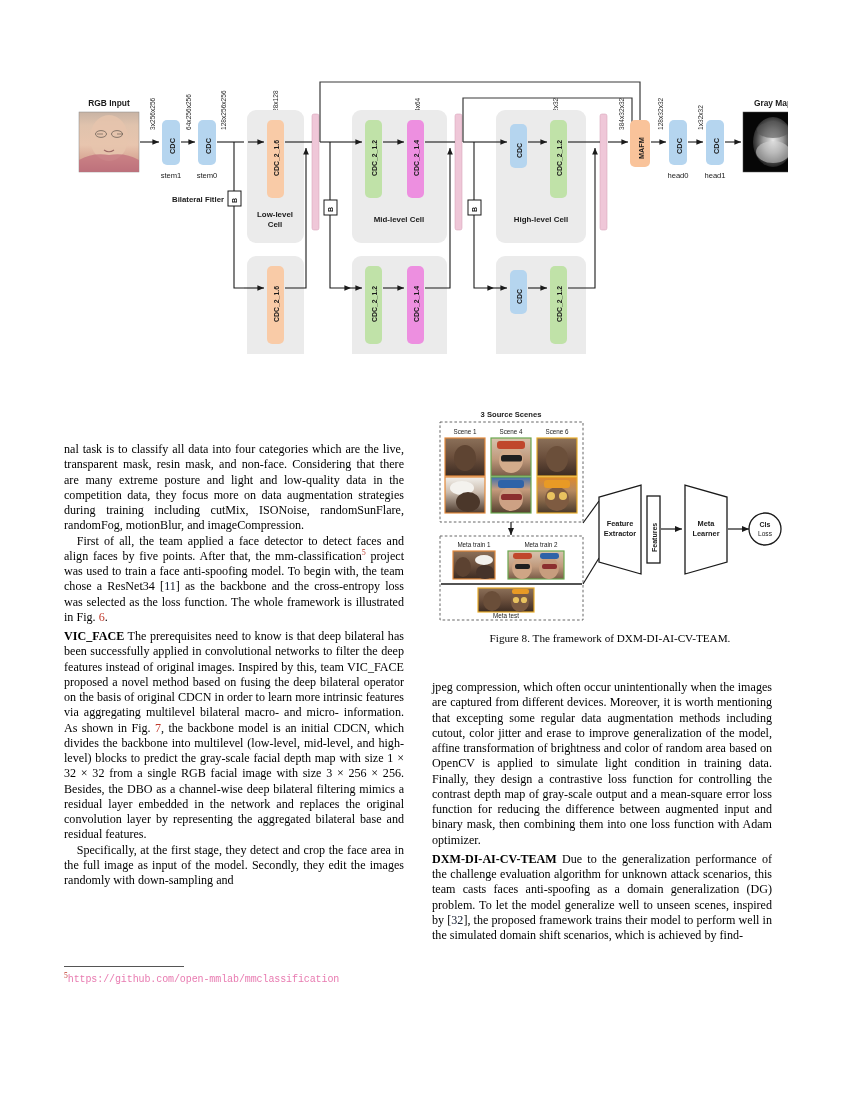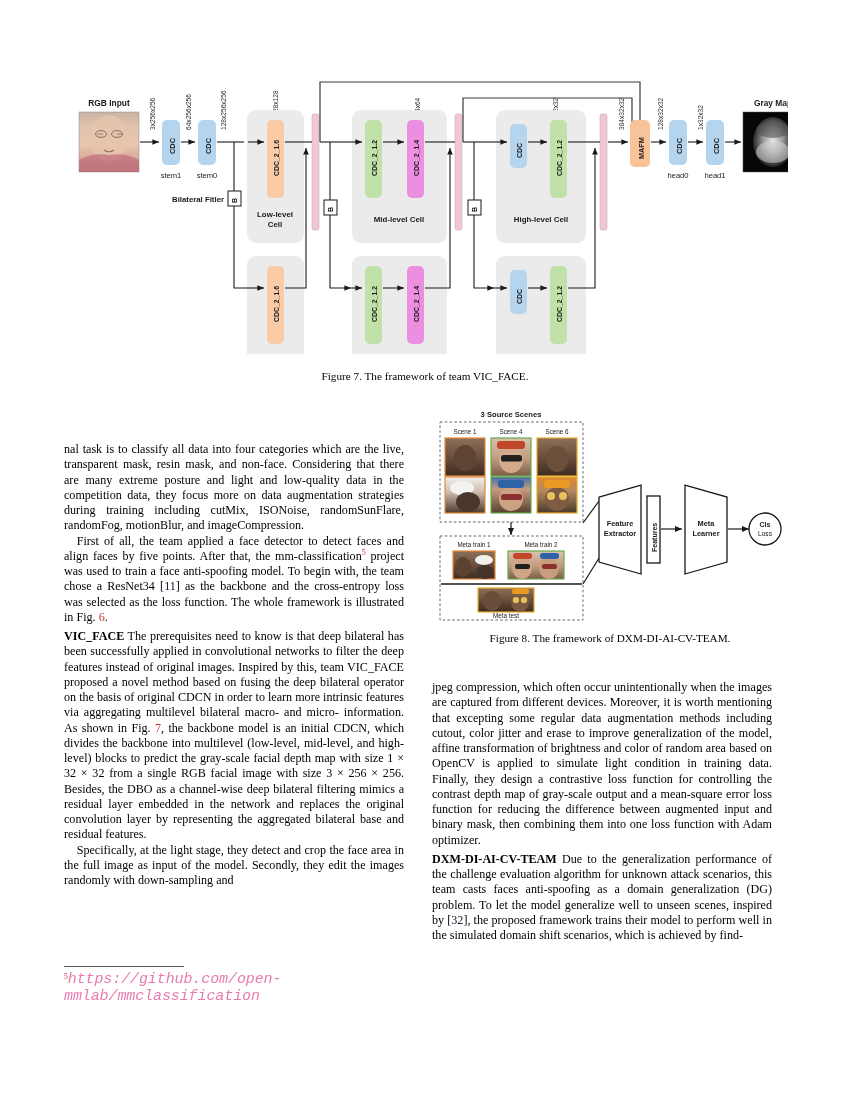--- a/index.html
+++ b/index.html
@@ -91,24 +91,23 @@
     font-family: "Liberation Serif", serif;
   }
   #footnote .rule {
     width: 120px;
     height: 1px;
     background: #555;
     margin-bottom: 4px;
   }
   #footnote .fn-url {
     font-family: "Liberation Mono", monospace;
-    font-size: 15px;
+    font-size: 10px;
     color: #e87ab0;
     letter-spacing: -0.1px;
-    font-style: italic;
   }
   #footnote .fn-num {
     color: #c0392b;
     font-size: 7.5px;
     vertical-align: super;
     font-family: "Liberation Serif", serif;
   }
 
   
   #fig8 {
@@ -285,27 +284,26 @@
         <line x1="663" y1="70" x2="679" y2="70" stroke="#1a1a1a" stroke-width="1.1" marker-end="url(#ah)"></line>
         <text x="711" y="34" font-size="8.4" font-weight="bold" text-anchor="middle">Gray Map</text>
         <rect x="681" y="40" width="60" height="60" fill="#060606" stroke="#555" stroke-width="0.5"></rect>
         <ellipse cx="711" cy="70" rx="20" ry="25" fill="url(#graymap)"></ellipse>
         <ellipse cx="711" cy="58" rx="16" ry="8" fill="#555" opacity="0.6"></ellipse>
         <ellipse cx="711" cy="80" rx="17" ry="11" fill="#d5d5d5" opacity="0.55"></ellipse>
       </g>
     </svg>
   </div>
 
-  <div class="fig-caption" id="fig7-caption">Figure 7. The framework of team VIC_FACE.</div>
 
   <div class="col" id="col-left">
       <p class="noindent"><span>nal task is to classify all data into four categories which are the live, transparent mask, resin mask, and non-face. Considering that there are many extreme posture and light and low-quality data in the competition data, they focus more on data augmentation strategies during training including cutMix, ISONoise, randomSunFlare, randomFog, motionBlur, and imageCompression.</span></p>
       <p><span>First of all, the team applied a face detector to detect faces and align faces by five points. After that, the mm-classification</span><sup class="fn">5</sup><span> project was used to train a face anti-spoofing model. To begin with, the team chose a ResNet34 [</span><span class="ref-green">11</span><span>] as the backbone and the cross-entropy loss was selected as the loss function. The whole framework is illustrated in Fig. </span><span class="ref-red">6</span><span>.</span></p>
       <p class="noindent para-head"><span class="bold">VIC_FACE</span><span>    The prerequisites need to know is that deep bilateral has been successfully applied in convolutional networks to filter the deep features instead of original images. Inspired by this, team VIC_FACE proposed a novel method based on fusing the deep bilateral operator on the basis of original CDCN in order to learn more intrinsic features via aggregating multilevel bilateral macro- and micro- information. As shown in Fig. </span><span class="ref-red">7</span><span>, the backbone model is an initial CDCN, which divides the backbone into multilevel (low-level, mid-level, and high-level) blocks to predict the gray-scale facial depth map with size 1 × 32 × 32 from a single RGB facial image with size 3 × 256 × 256. Besides, the DBO as a channel-wise deep bilateral filtering mimics a residual layer embedded in the network and replaces the original convolution layer by representing the aggregated bilateral base and residual features.</span></p>
-      <p><span>Specifically, at the light stage, they detect and crop the face area in the full image as input of the model. Secondly, they edit the images randomly with down-sampling and</span></p>
+      <p><span>Specifically, at the first stage, they detect and crop the face area in the full image as input of the model. Secondly, they edit the images randomly with down-sampling and</span></p>
     </div>
 
   <div id="footnote">
     <div class="rule"></div>
     <div><span class="fn-num">5</span><span class="fn-url">https://github.com/open-mmlab/mmclassification</span></div>
   </div>
 
   <div id="fig8">
     <svg width="352" height="220" viewBox="0 0 352 220" xmlns="http://www.w3.org/2000/svg">
       <defs>

